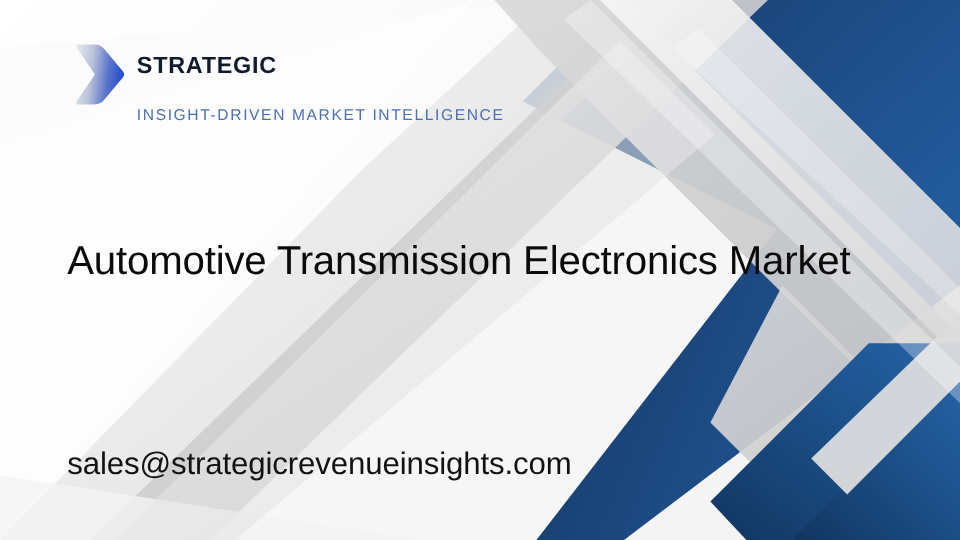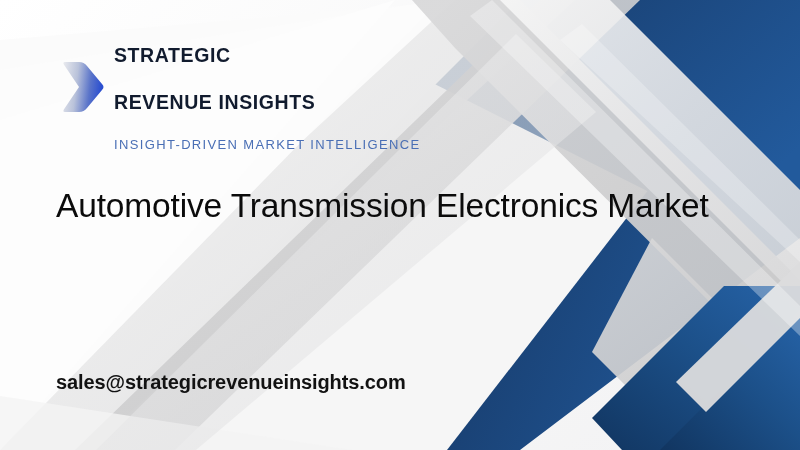--- a/index.html
+++ b/index.html
@@ -70,39 +70,39 @@
     letter-spacing: 1.35px;
     color: #4a6fb5;
     white-space: nowrap;
     margin-top: 20px;
   }
 
   
   .title {
     position: absolute;
     left: 56px;
-    top: 164px;
+    top: 176px;
     width: 744px;
     font-family: "Liberation Sans", sans-serif;
     font-size: 33.5px;
     font-weight: normal;
     color: #0b0b0b;
     letter-spacing: -0.15px;
     white-space: nowrap;
     line-height: 1.2;
   }
 
   
   .contact {
     position: absolute;
     left: 56px;
     top: 371px;
     font-family: "Liberation Sans", sans-serif;
-    font-size: 20px;
-    font-weight: bold;
+    font-size: 26px;
+    font-weight: normal;
     color: #121212;
     letter-spacing: -0.1px;
     white-space: nowrap;
   }
 </style>
 </head>
 <body>
 
 <div class="slide">
 
@@ -191,21 +191,20 @@
                L 25,49
                Q 22,53 17,53
                L 3,53
                Q 0,53 2.5,49.5
                L 17,28
                L 2.5,6.5
                Q 0,3 3,3 Z" fill="url(#gMark)"></path>
     </svg>
     <div class="logo-text">
       <div class="logo-line1">STRATEGIC</div>
-      <div class="logo-line2">REVENUE INSIGHTS</div>
       <div class="logo-tagline">INSIGHT-DRIVEN MARKET INTELLIGENCE</div>
     </div>
   </div>
 
   <h1 class="title">Automotive Transmission Electronics Market</h1>
 
   <div class="contact">sales@strategicrevenueinsights.com</div>
 
 </div>
 

